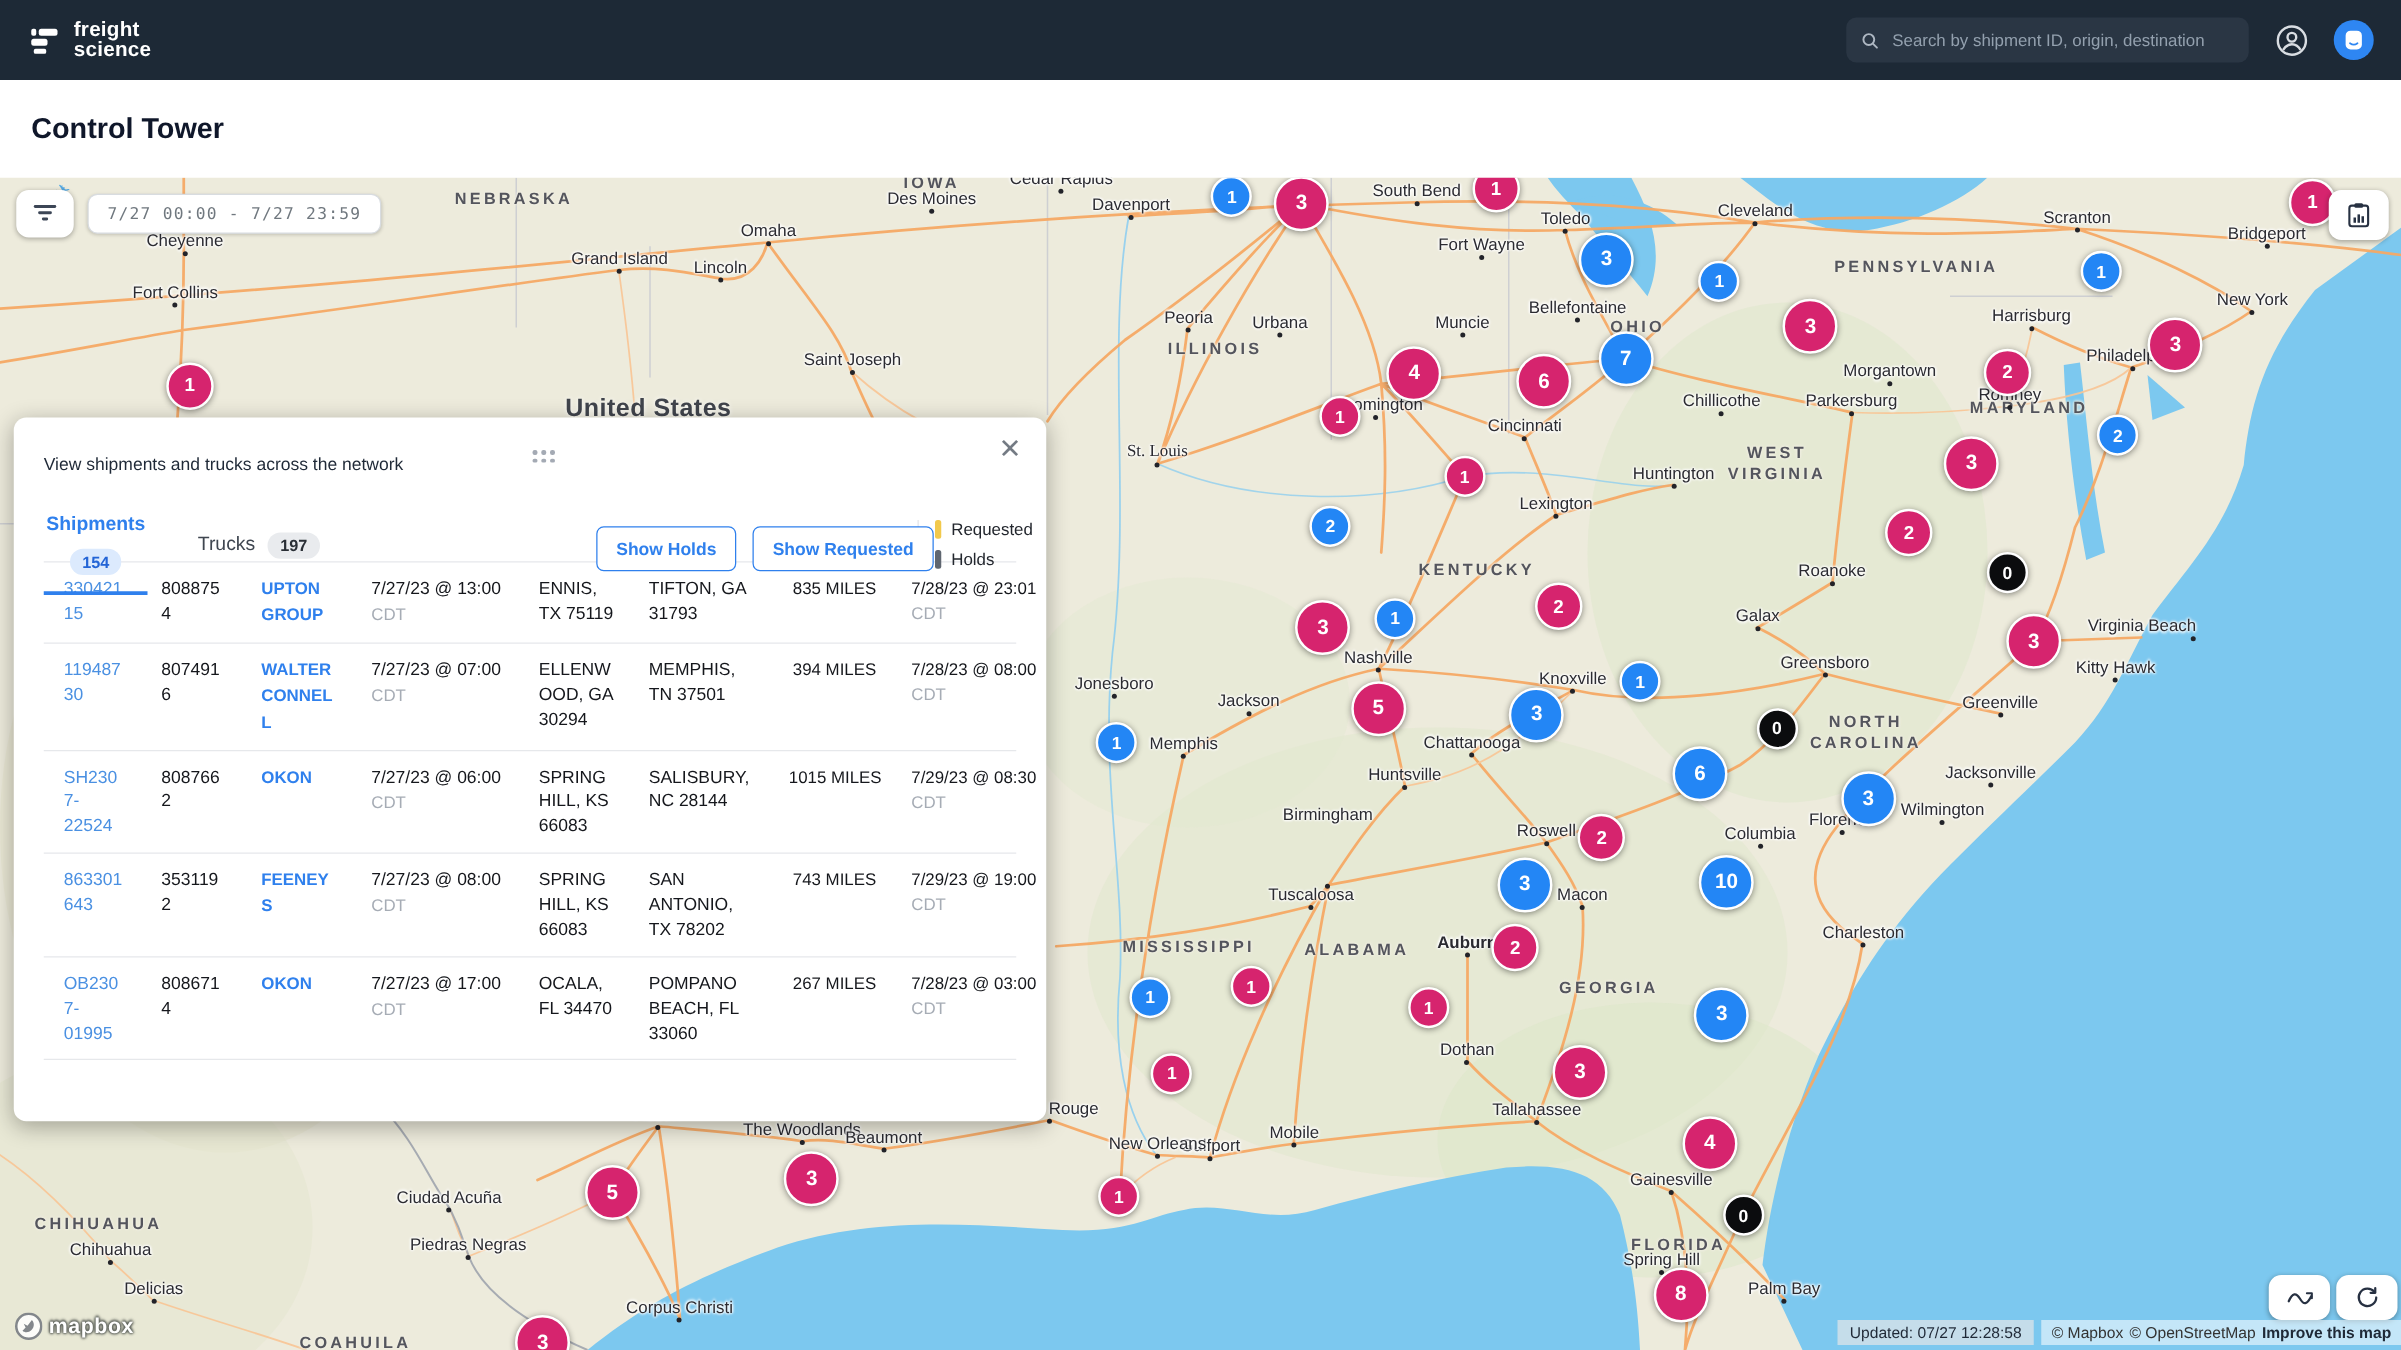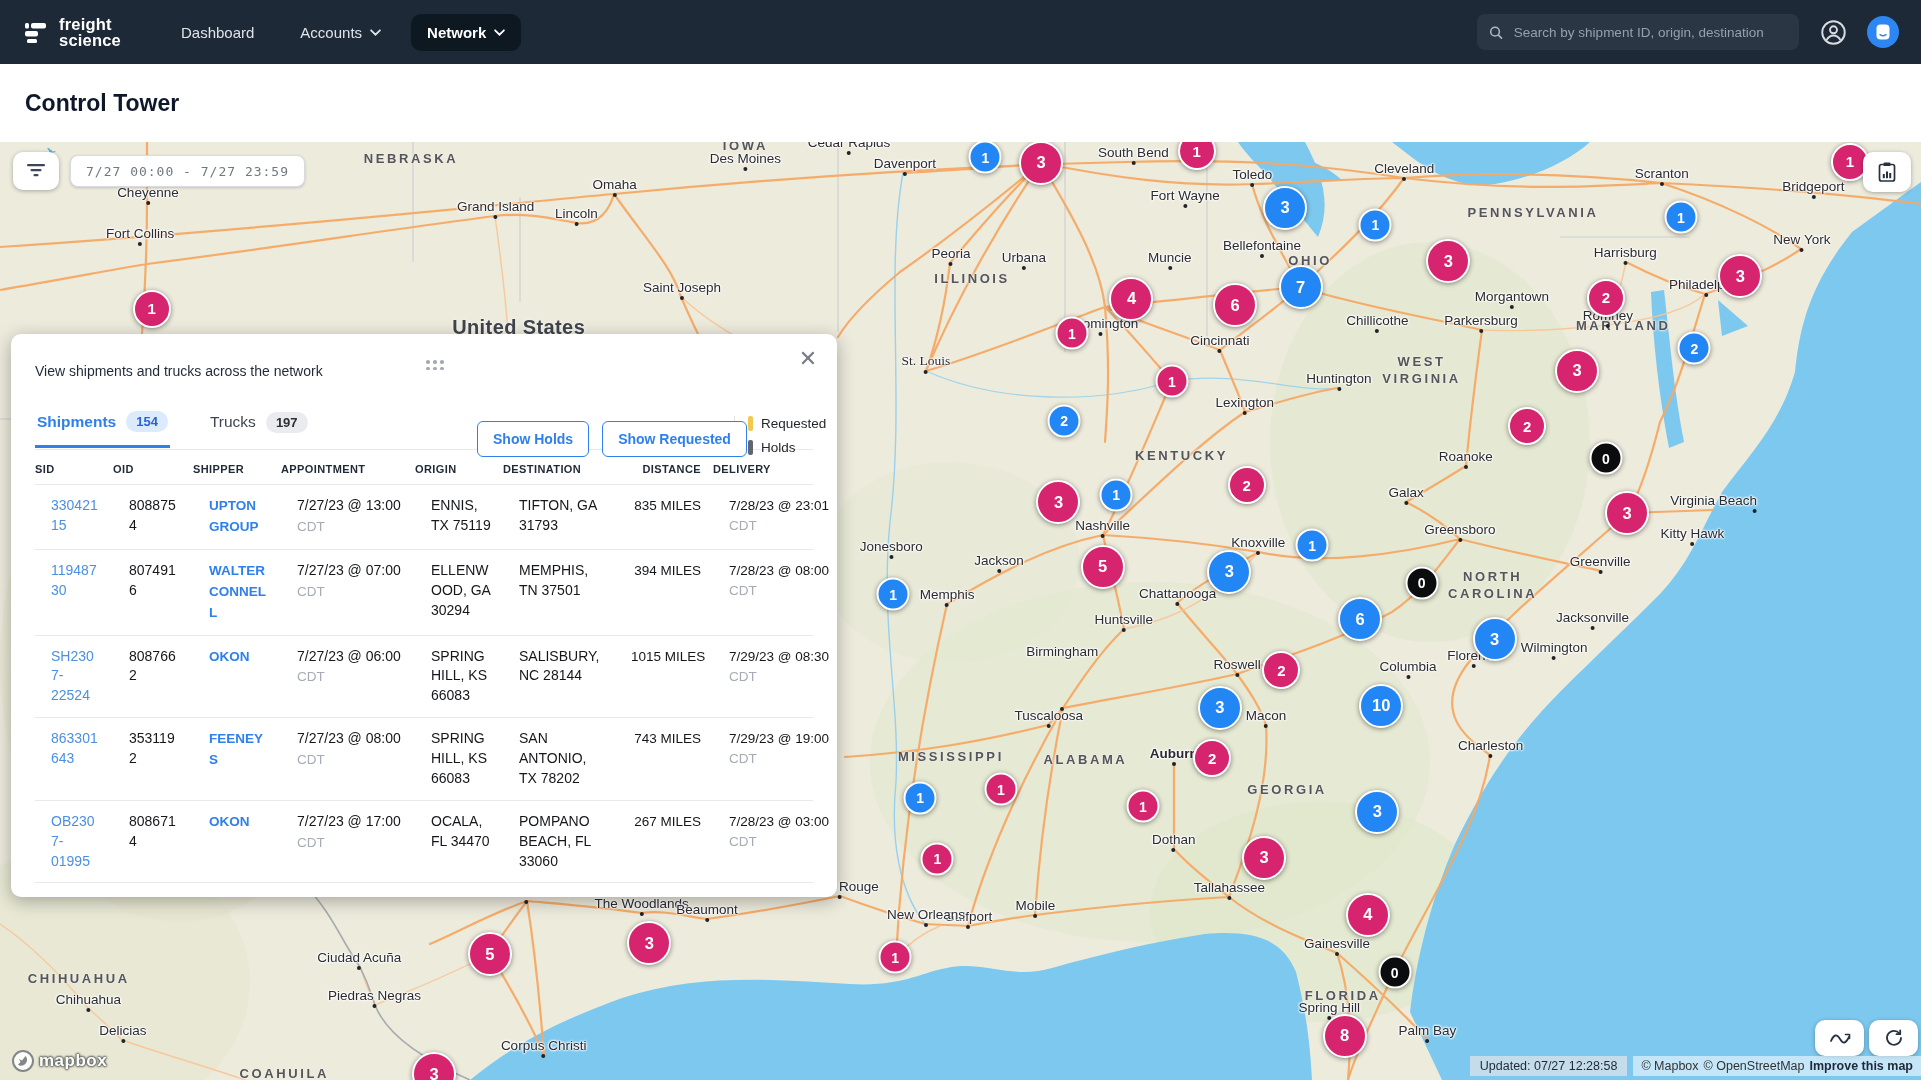--- a/index.html
+++ b/index.html
@@ -81,21 +81,21 @@
   .drag-handle{position:absolute;left:415px;top:26px;display:grid;grid-template-columns:repeat(3,4px);
     grid-gap:3px;cursor:grab;}
   .drag-handle i{width:3.5px;height:3.5px;border-radius:50%;background:#A4AAB4;}
   .close-btn{position:absolute;right:14px;top:10px;font-size:22px;color:#747B84;width:30px;height:30px;
     display:flex;align-items:center;justify-content:center;cursor:pointer;}
   .subtitle{margin-top:9px;font-size:14px;color:#1F2937;}
   .tabs-section{position:relative;margin-top:24px;height:47px;border-bottom:1px solid #E6E8EB;
     display:flex;align-items:flex-start;}
   .tab{display:flex;align-items:center;gap:10px;margin-right:38px;padding:8px 2px 13px;
     font-size:15.5px;cursor:pointer;}
-  .tab.active{color:#2F80ED;font-weight:700;border-bottom:3px solid #2F80ED;margin-bottom:-2px;}
+  .tab.active{color:#2F80ED;font-weight:700;border-bottom:3px solid #2F80ED;margin-bottom:-2px;flex-direction:column;}
   .tab.inactive{color:#3F4650;font-weight:500;}
   .badge{font-size:13px;font-weight:600;padding:3px 10px;border-radius:12px;}
   .tab.active .badge{background:#DCEAFD;color:#2465D6;}
   .tab.inactive .badge{background:#E9EBEE;color:#2A2F36;}
   .actions{position:absolute;left:466px;top:87px;display:flex;gap:13px;z-index:2;}
   .outline-btn{height:36px;padding:0 15px;background:#fff;border:1px solid #2F80ED;border-radius:6px;
     color:#2F80ED;font-size:14px;font-weight:600;cursor:pointer;font-family:"Liberation Sans",sans-serif;}
   .legend{position:absolute;left:723px;top:82px;padding-left:13px;border-left:1px solid #E3E5E9;
     display:flex;flex-direction:column;gap:9px;}
   .legend-item{display:flex;align-items:center;gap:8px;}
@@ -125,37 +125,20 @@
       <rect x="9" y="4" width="15" height="5.5" rx="2" fill="#fff"></rect>
       <rect x="3" y="4" width="4" height="5.5" rx="1.5" fill="#fff"></rect>
       <rect x="3" y="12" width="13" height="5.5" rx="2" fill="#fff"></rect>
       <rect x="5" y="20" width="10" height="4" rx="1.5" fill="#fff"></rect>
     </svg>
     <div class="logo-text">
       <div>freight</div>
         <div>science</div>
     </div>
   </div>
-  <div class="nav-menu">
-      <div class="nav-item">
-        <span>Dashboard</span>
-      </div>
-      <div class="nav-item">
-        <span>Accounts</span>
-        <svg class="chev" viewBox="0 0 10 6" width="11" height="7">
-          <path d="M1 1l4 4 4-4" fill="none" stroke="currentColor" stroke-width="1.6" stroke-linecap="round"></path>
-        </svg>
-      </div>
-      <div class="nav-item active">
-        <span>Network</span>
-        <svg class="chev" viewBox="0 0 10 6" width="11" height="7">
-          <path d="M1 1l4 4 4-4" fill="none" stroke="currentColor" stroke-width="1.6" stroke-linecap="round"></path>
-        </svg>
-      </div>
-    </div>
   <div class="nav-right">
     <div class="search-box">
       <svg width="15" height="15" viewBox="0 0 16 16">
         <circle cx="7" cy="7" r="5" fill="none" stroke="#AEB7C2" stroke-width="1.8"></circle>
         <path d="M11 11l3.5 3.5" stroke="#AEB7C2" stroke-width="1.8" stroke-linecap="round"></path>
       </svg>
       <input type="text" placeholder="Search by shipment ID, origin, destination" style="">
     </div>
     <div class="icon-btn">
       <svg width="27" height="27" viewBox="0 0 24 24">
@@ -698,30 +681,20 @@
       <div class="legend-item">
         <span class="legend-bar" style="background: rgb(242, 201, 76);"></span>
         <span class="legend-label">Requested</span>
       </div>
       <div class="legend-item">
         <span class="legend-bar" style="background: rgb(95, 102, 112);"></span>
         <span class="legend-label">Holds</span>
       </div>
     </div>
 
-  <div class="tgrid thead" id="thead">
-      <div class="th">SID</div>
-      <div class="th">OID</div>
-      <div class="th">SHIPPER</div>
-      <div class="th">APPOINTMENT</div>
-      <div class="th">ORIGIN</div>
-      <div class="th">DESTINATION</div>
-      <div class="th th-dist">DISTANCE</div>
-      <div class="th th-del">DELIVERY</div>
-    </div>
   <div id="tbody">
       <div class="tgrid trow">
         <div class="cell c-sid">33042115</div>
         <div class="cell">8088754</div>
         <div class="cell c-shipper">UPTON GROUP</div>
         <div class="cell">
           <div class="c-date">7/27/23 @ 13:00</div>
           <div class="c-tz">CDT</div>
         </div>
         <div class="cell">ENNIS, TX 75119</div>

